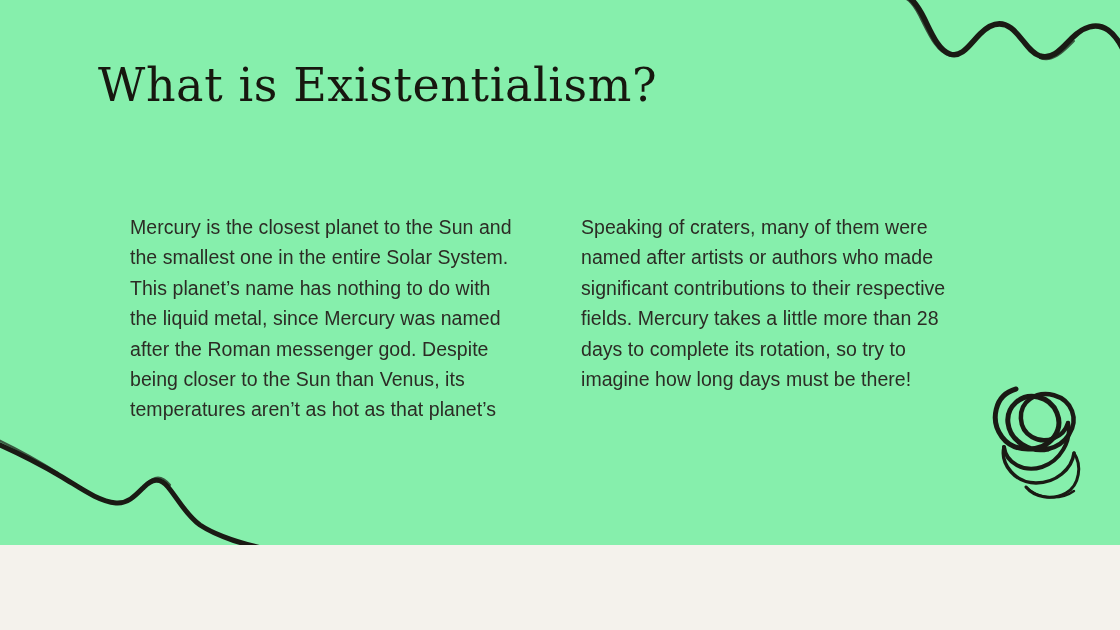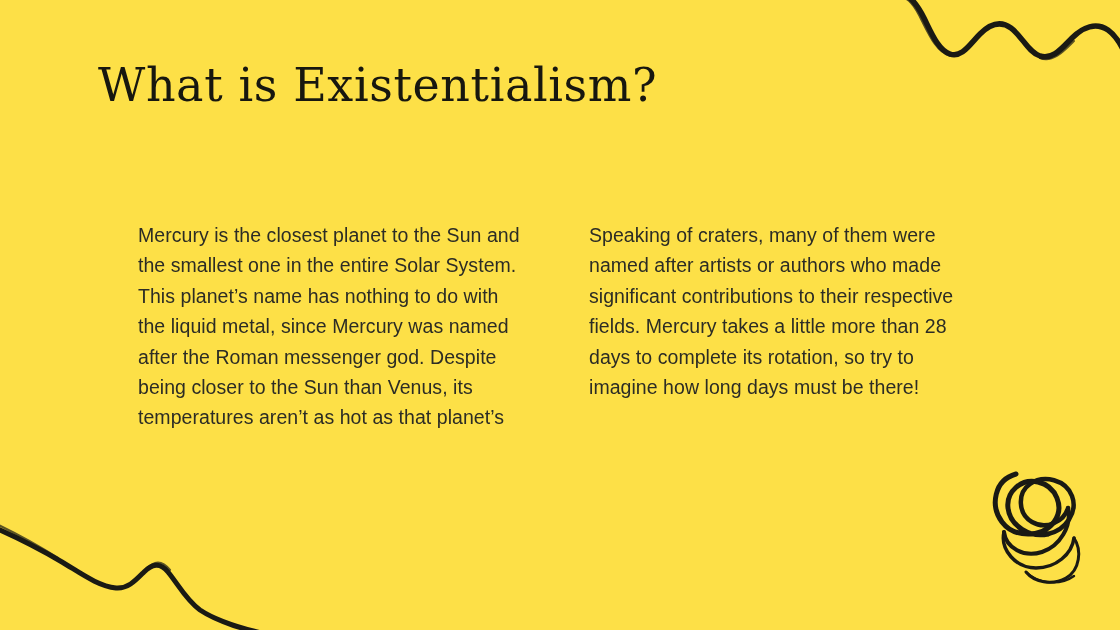--- a/index.html
+++ b/index.html
@@ -9,22 +9,22 @@
   body {
     width: 1120px;
     height: 630px;
     background: #f4f2ec;
     font-family: "Liberation Sans", sans-serif;
     overflow: hidden;
   }
   #slide {
     position: relative;
     width: 1120px;
-    height: 630px;
-    background: #fde047;
+    height: 545px;
+    background: #86efac;
     overflow: hidden;
   }
   .deco {
     position: absolute;
     pointer-events: none;
   }
   #deco-top-right {
     top: -12px;
     right: -10px;
     width: 240px;
@@ -50,25 +50,24 @@
     font-size: 46px;
     font-weight: 400;
     letter-spacing: 0.6px;
     color: #17170f;
     margin: 0;
     white-space: nowrap;
   }
   #columns {
     position: absolute;
     left: 130px;
-    top: 220px;
+    top: 212px;
     width: 860px;
     display: flex;
     gap: 58px;
-    justify-content: center;
   }
   .column {
     width: 393px;
   }
   .body-text {
     margin: 0;
     font-family: "Liberation Sans", sans-serif;
     font-size: 19.5px;
     line-height: 30.4px;
     color: #2c2c25;

